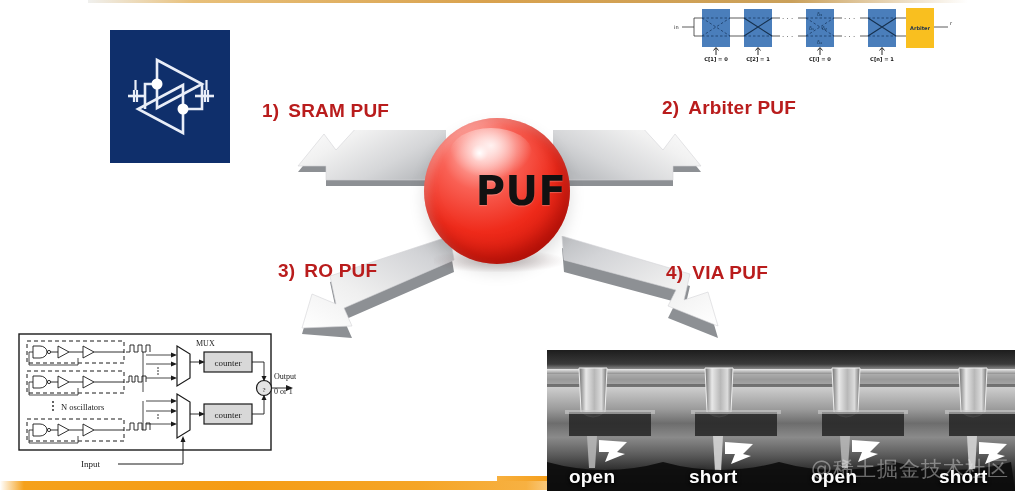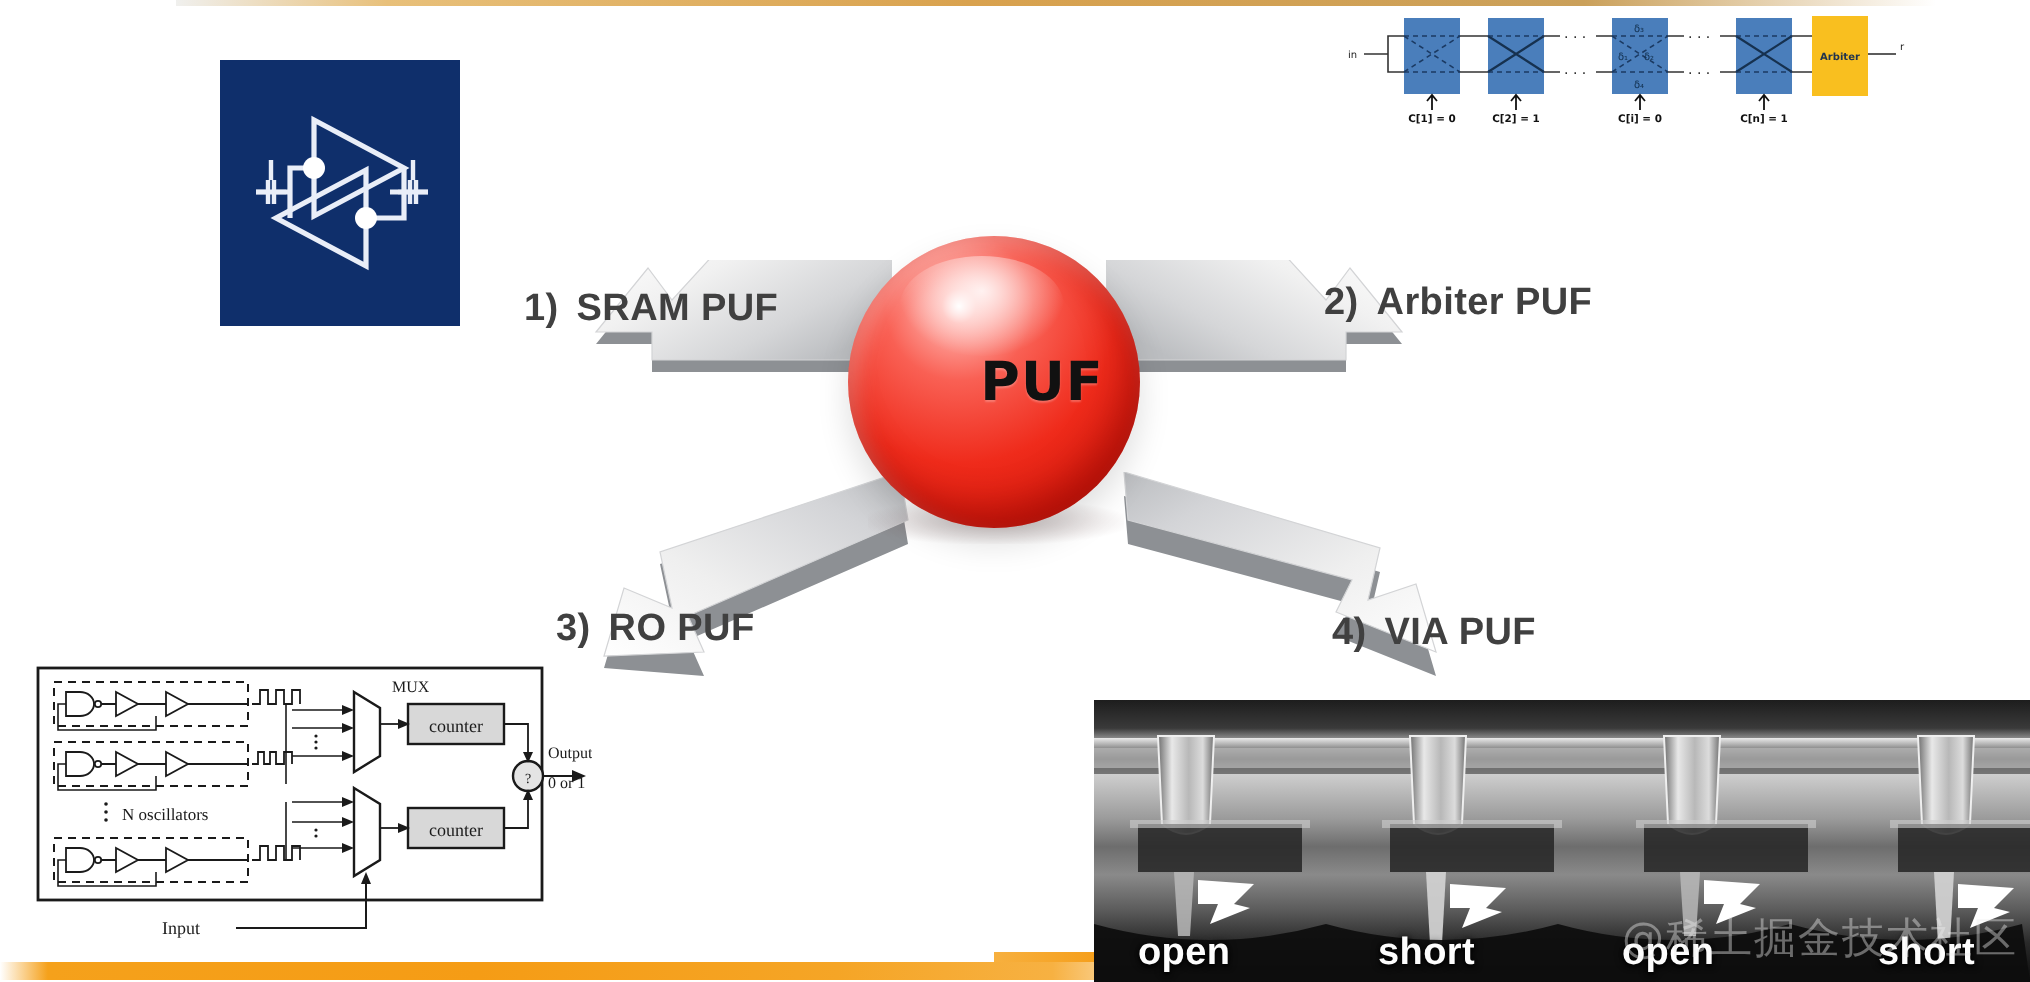--- a/index.html
+++ b/index.html
@@ -37,46 +37,45 @@
   }
   #puf-sphere::after{
     content:""; position:absolute; left:18%; top:7%; width:56%; height:34%;
     border-radius:50%;
     background:radial-gradient(ellipse at 50% 35%, rgba(255,255,255,.85) 0%, rgba(255,255,255,.28) 48%, rgba(255,255,255,0) 72%);
     pointer-events:none;
   }
   #puf-sphere-label {
     position:relative; z-index:2;
     font-family:"DejaVu Sans", sans-serif;
-    font-size:27px; font-weight:bold; color:#111;
+    font-size:40px; font-weight:bold; color:#111;
     letter-spacing:.5px; line-height:1;
     text-shadow:0 1px 1px rgba(255,255,255,.25);
     margin-left:48px;
   }
   #sphere-shadow{
     position:absolute; left:434px; top:250px; width:128px; height:22px;
     background:radial-gradient(ellipse at 50% 50%, rgba(90,60,60,.30) 0%, rgba(120,90,90,.12) 52%, rgba(255,255,255,0) 76%);
     z-index:4;
   }
 
   
   .arrow-svg{ position:absolute; z-index:3; }
   #arrow-tl{ left:296px; top:130px; }
   #arrow-tr{ left:553px; top:130px; }
   #arrow-bl{ left:300px; top:236px; }
   #arrow-br{ left:556px; top:236px; }
 
   
   .red-label{
     position:absolute; z-index:8;
-    color:#404040;
+    color:#b91c1c;
     font-family:"Liberation Sans", sans-serif;
     font-weight:bold; font-size:19px; white-space:nowrap;
     letter-spacing:.2px;
-    margin-top:44px;
   }
   .red-label .num{ margin-right:9px; }
   #label-1{ left:262px; top:100px; }
   #label-2{ left:662px; top:97px; }
   #label-3{ left:278px; top:260px; }
   #label-4{ left:666px; top:262px; }
 
   
   #sram-figure{
     position:absolute; left:110px; top:30px; width:120px; height:133px;

